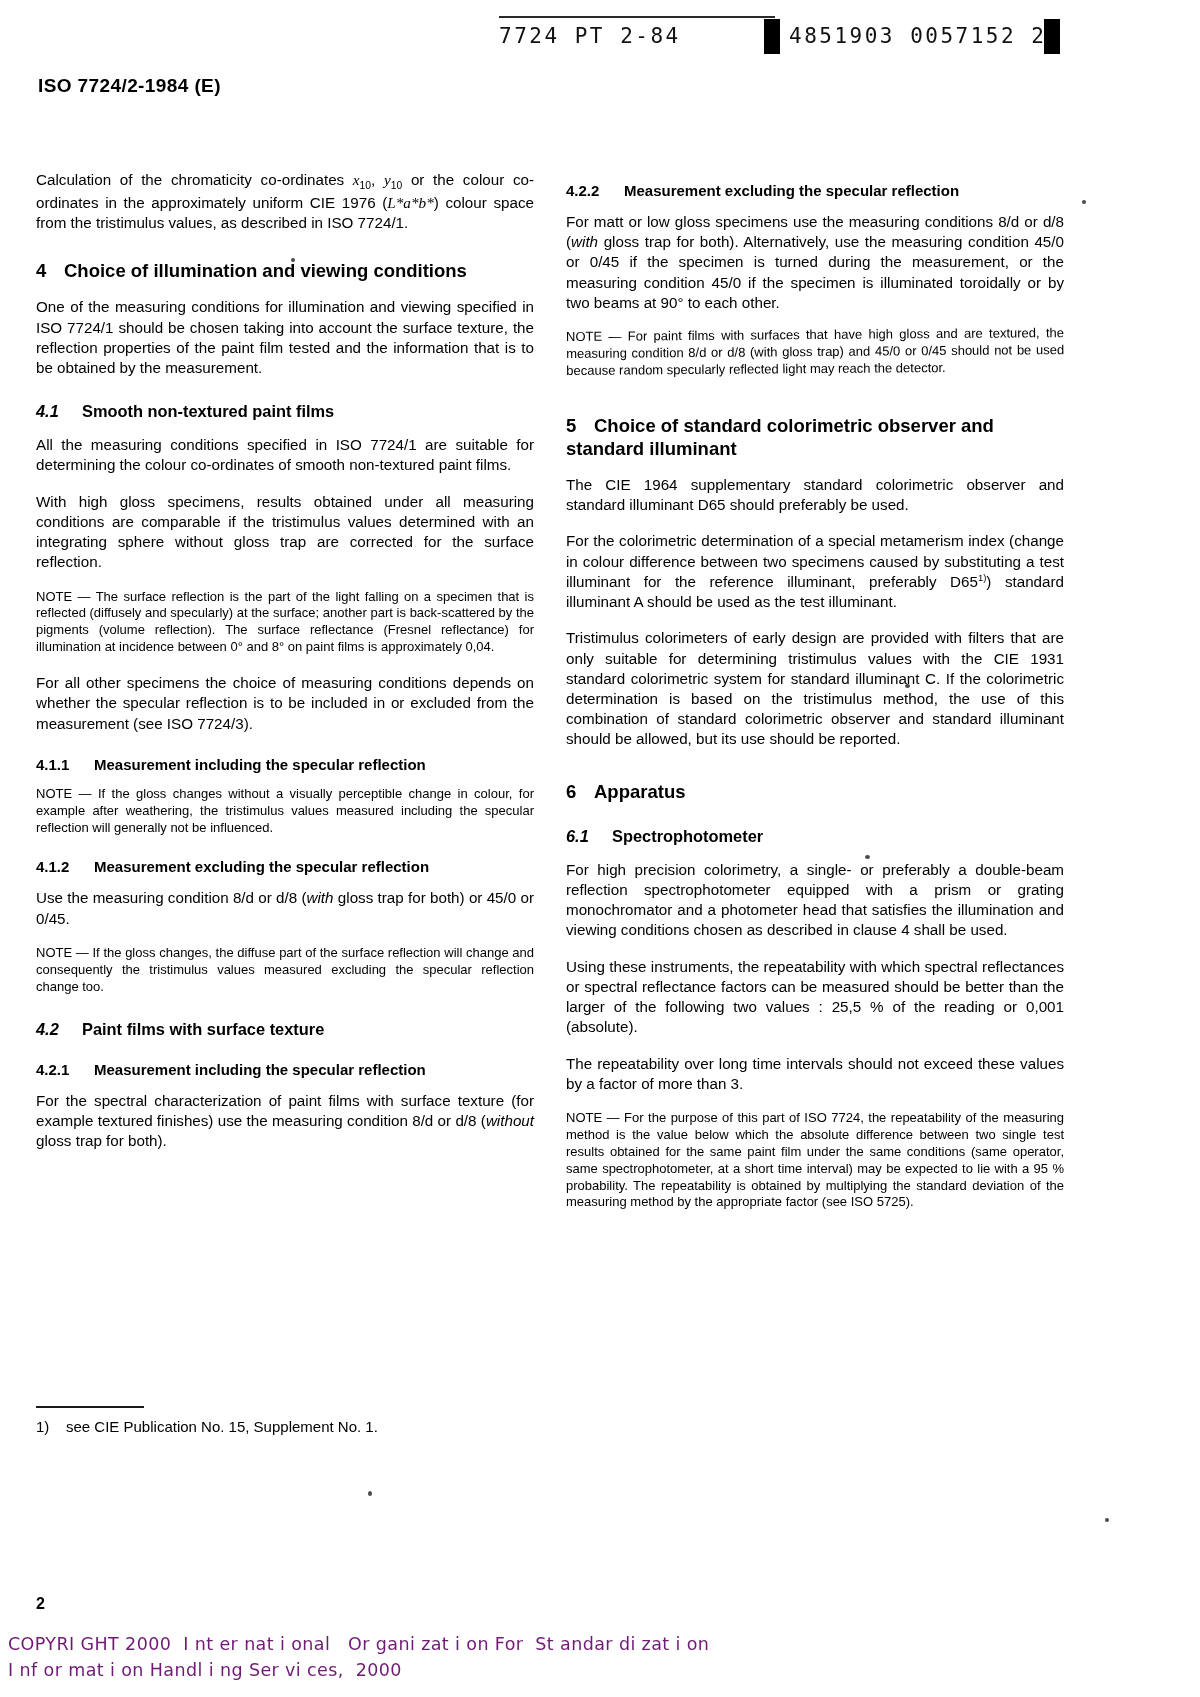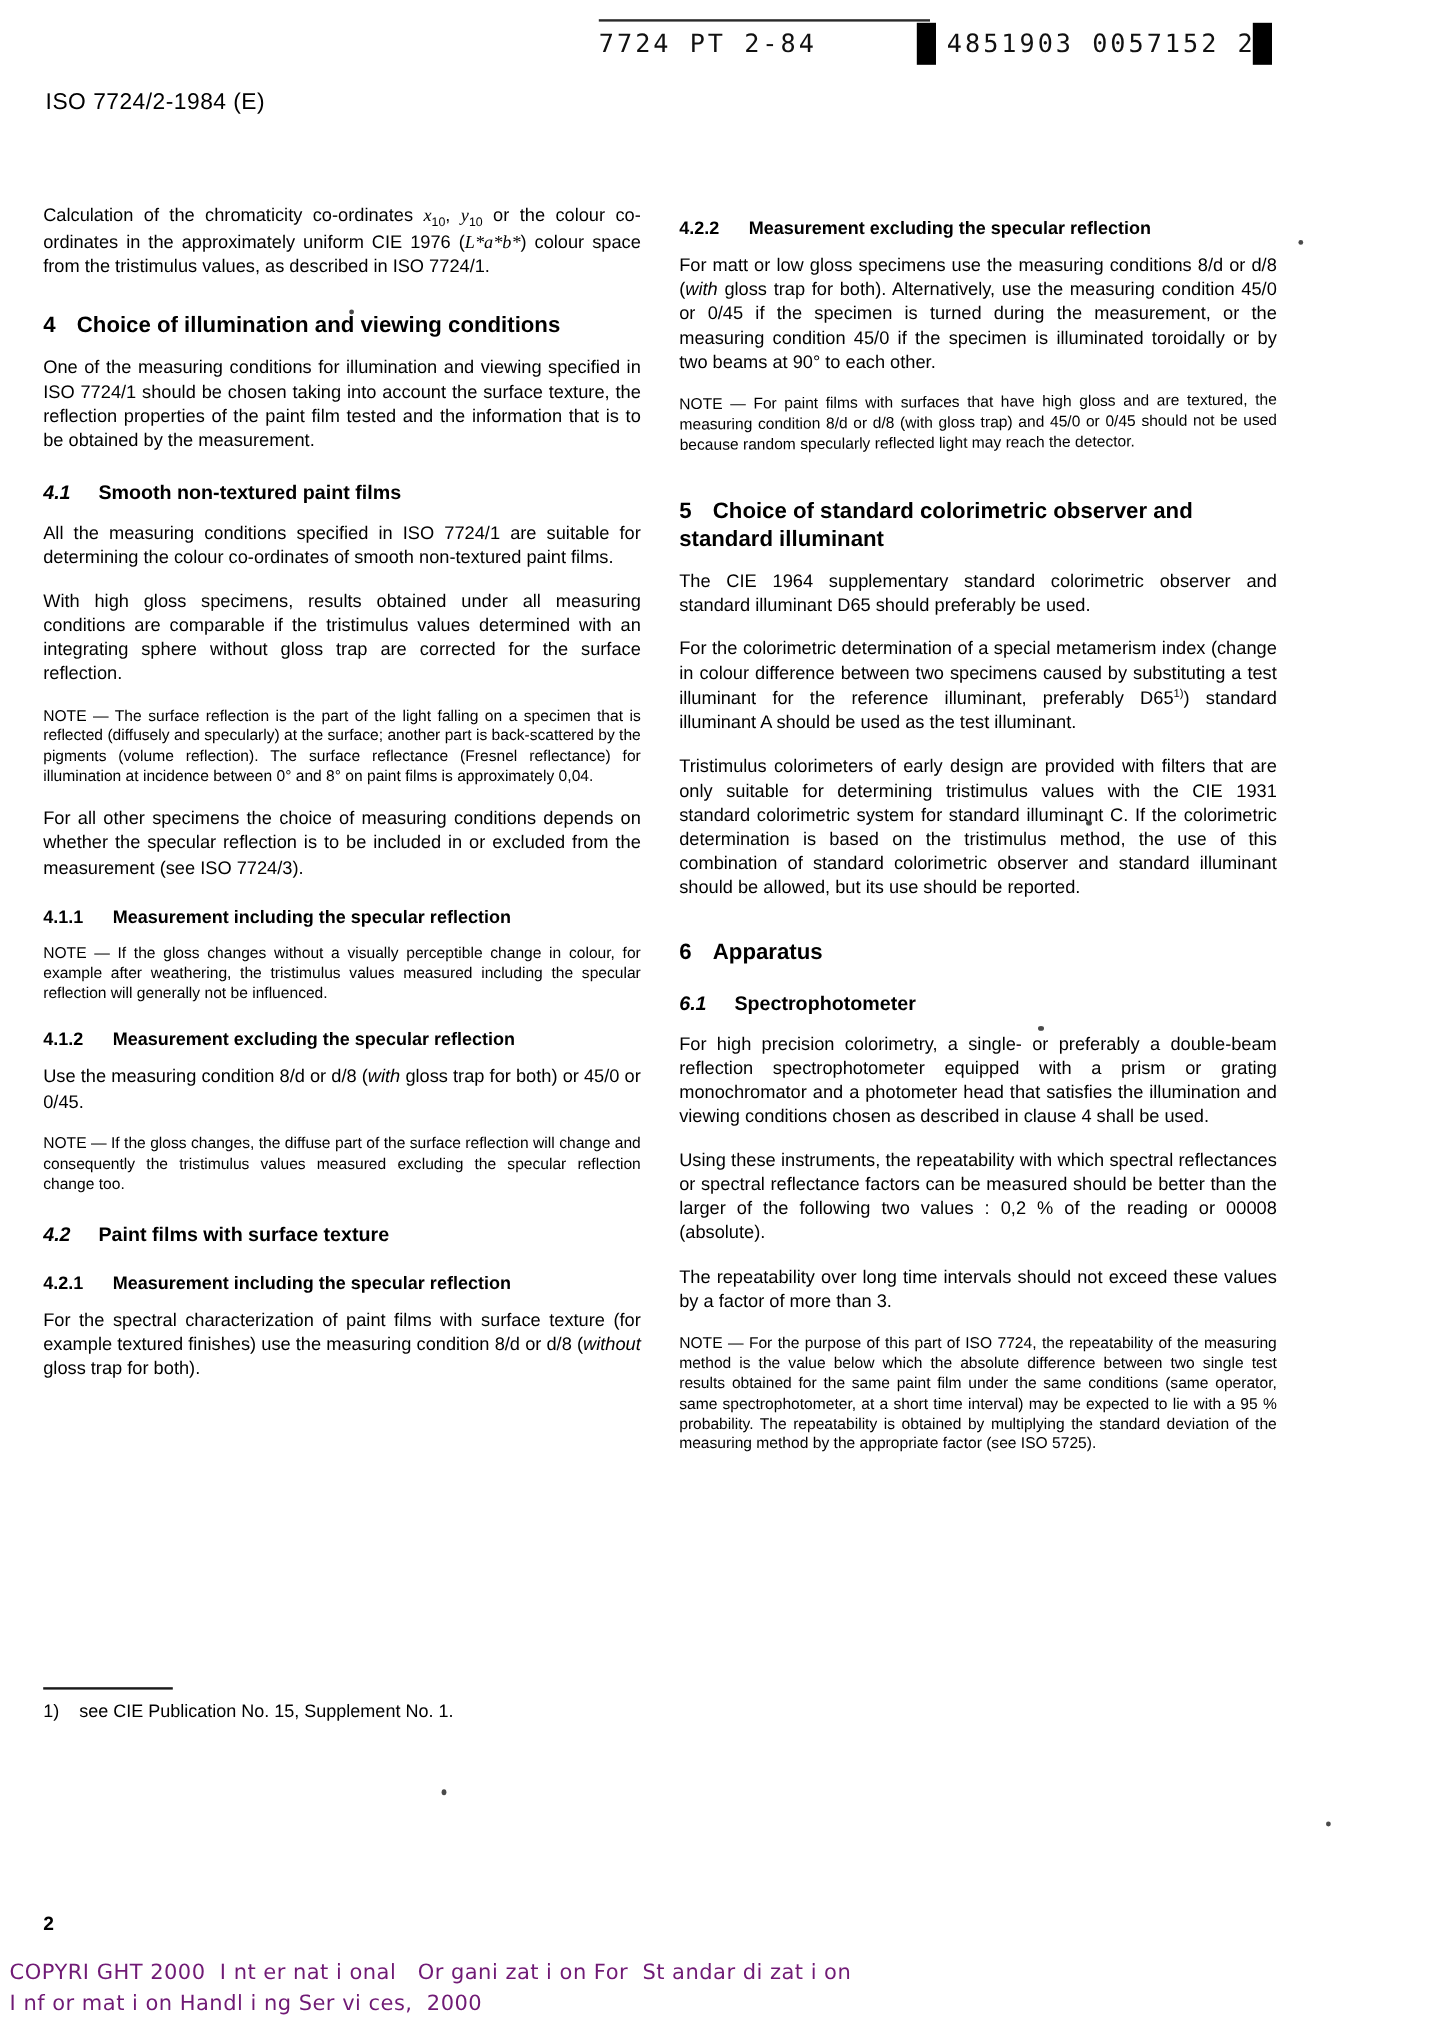--- a/index.html
+++ b/index.html
@@ -20,21 +20,21 @@
   .ocr-a{left:499px;}
   .ocr-b{left:789px;}
   .rule-top{position:absolute;left:499px;top:16px;width:276px;height:2px;background:#2a2a2a;}
   .bar{position:absolute;width:16px;height:35px;background:#000;top:19px;}
   .bar-1{left:764px;}
   .bar-2{left:1044px;}
 
   
   .doctitle{
     position:absolute;left:38px;top:75px;
-    font-size:19px;font-weight:normal;letter-spacing:.4px;text-align:right;
+    font-size:19px;font-weight:bold;letter-spacing:.4px;text-align:right;
   }
 
   
   .col{position:absolute;top:170px;width:498px;}
   .col-left{left:36px;}
   .col-right{left:566px;}
 
   p{margin:0 0 16px 0;}
   .body{
     font-size:15.2px;line-height:1.33;text-align:justify;
@@ -148,21 +148,21 @@
 
     <p class="body"><span>For the colorimetric determination of a special metamerism index (change in colour difference between two specimens caused by substituting a test illuminant for the reference illuminant, preferably D65</span><sup>1)</sup><span>) standard illuminant A should be used as the test illuminant.</span></p>
 
     <p class="body">Tristimulus colorimeters of early design are provided with filters that are only suitable for determining tristimulus values with the CIE 1931 standard colorimetric system for standard illuminant C. If the colorimetric determination is based on the tristimulus method, the use of this combination of standard colorimetric observer and standard illuminant should be allowed, but its use should be reported.</p>
 
     <h2 class="h1" style="margin-top:30px;"><span class="num">6</span><span>Apparatus</span></h2>
 
     <h3 class="h2 h3b"><span class="num">6.1</span><span>Spectrophotometer</span></h3>
 
     <p class="body">For high precision colorimetry, a single- or preferably a double-beam reflection spectrophotometer equipped with a prism or grating monochromator and a photometer head that satisfies the illumination and viewing conditions chosen as described in clause 4 shall be used.</p>
-    <p class="body">Using these instruments, the repeatability with which spectral reflectances or spectral reflectance factors can be measured should be better than the larger of the following two values : 0,2 % of the reading or 00008 (absolute).</p>
+    <p class="body">Using these instruments, the repeatability with which spectral reflectances or spectral reflectance factors can be measured should be better than the larger of the following two values : 25,5 % of the reading or 0,001 (absolute).</p>
     <p class="body">The repeatability over long time intervals should not exceed these values by a factor of more than 3.</p>
     <p class="note last">NOTE — For the purpose of this part of ISO 7724, the repeatability of the measuring method is the value below which the absolute difference between two single test results obtained for the same paint film under the same conditions (same operator, same spectrophotometer, at a short time interval) may be expected to lie with a 95 % probability. The repeatability is obtained by multiplying the standard deviation of the measuring method by the appropriate factor (see ISO 5725).</p>
   </div>
 
   <div class="fn-wrap">
     <div class="fn-rule"></div>
     <div class="fn"><span class="mark">1)</span><span>see CIE Publication No. 15, Supplement No. 1.</span></div>
   </div>
 
   <div class="pageno">2</div>

